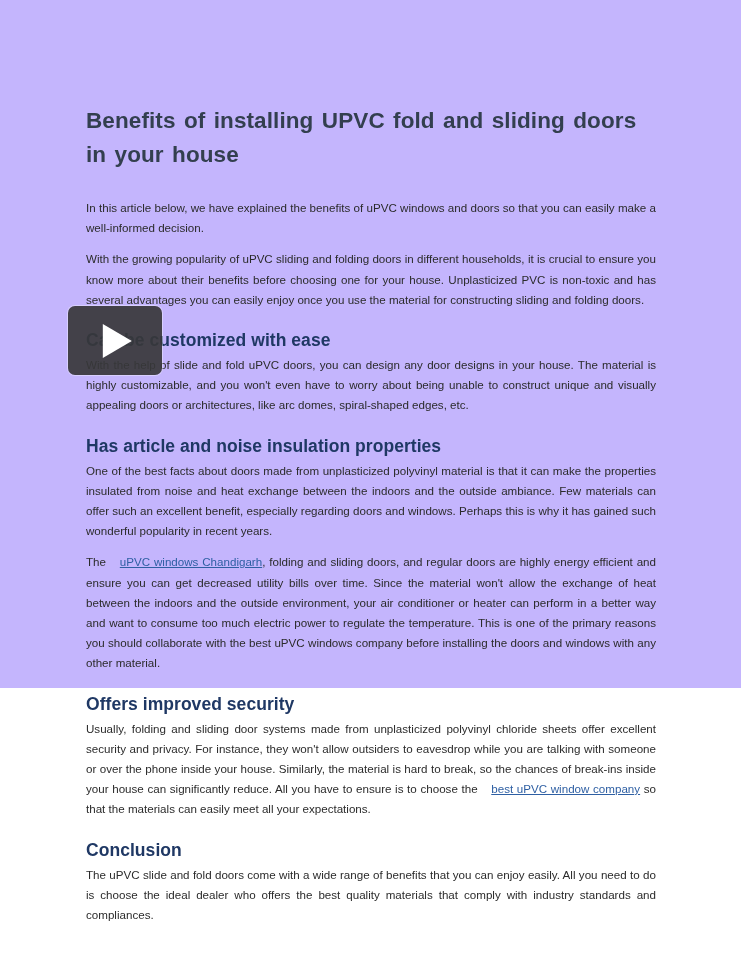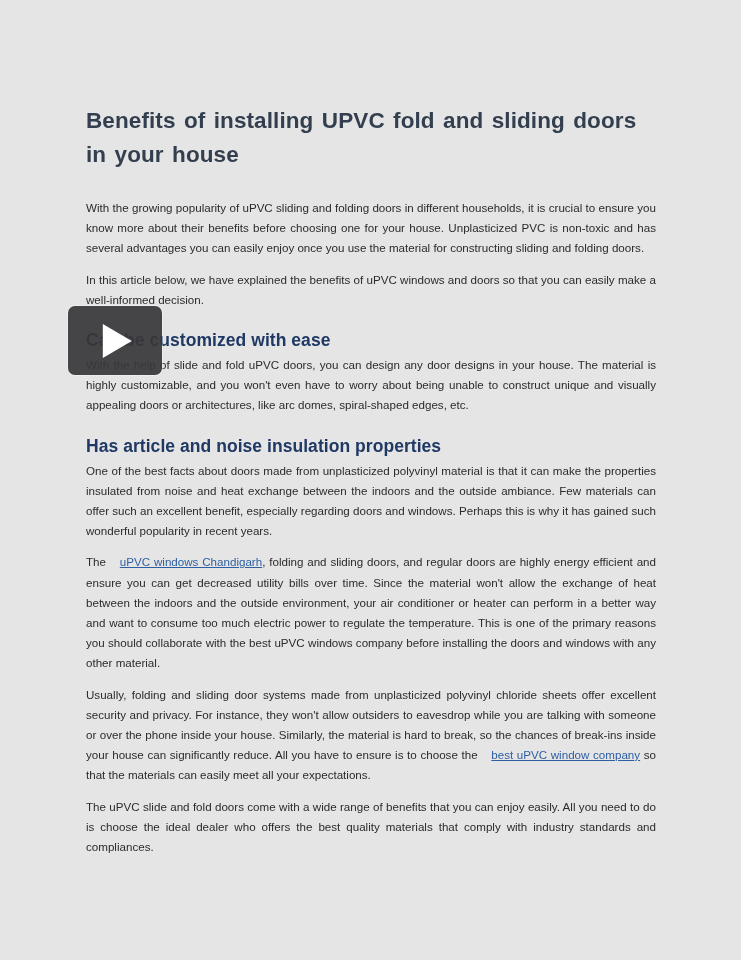--- a/index.html
+++ b/index.html
@@ -13,22 +13,22 @@
     position: relative;
     overflow: hidden;
     font-family: "Liberation Sans", sans-serif;
     -webkit-font-smoothing: antialiased;
   }
 
   .page {
     position: absolute;
     left: 0; top: 0;
     width: 741px;
-    height: 960px;
-    background: #e5e5e5;
+    height: 688px;
+    background: #c4b5fd;
   }
 
   .content {
     position: absolute;
     left: 86px;
     top: 104px;
     width: 570px;
   }
 
   
@@ -96,34 +96,36 @@
 </style>
 </head>
 <body>
 
 <div class="page">
 
   <div class="content">
 
     <h1 class="doc-title">Benefits of installing UPVC fold and sliding doors in your house</h1>
 
+    <p class="para">In this article below, we have explained the benefits of uPVC windows and doors so that you can easily make a well-informed decision.</p>
+
     <p class="para">With the growing popularity of uPVC sliding and folding doors in different households, it is crucial to ensure you know more about their benefits before choosing one for your house. Unplasticized PVC is non-toxic and has several advantages you can easily enjoy once you use the material for constructing sliding and folding doors.</p>
-
-    <p class="para">In this article below, we have explained the benefits of uPVC windows and doors so that you can easily make a well-informed decision.</p>
 
     <h2 class="sec-heading">Can be customized with ease</h2>
     <p class="para">With the help of slide and fold uPVC doors, you can design any door designs in your house. The material is highly customizable, and you won't even have to worry about being unable to construct unique and visually appealing doors or architectures, like arc domes, spiral-shaped edges, etc.</p>
 
     <h2 class="sec-heading">Has article and noise insulation properties</h2>
     <p class="para">One of the best facts about doors made from unplasticized polyvinyl material is that it can make the properties insulated from noise and heat exchange between the indoors and the outside ambiance. Few materials can offer such an excellent benefit, especially regarding doors and windows. Perhaps this is why it has gained such wonderful popularity in recent years.</p>
 
     <p class="para"><span>The </span><a class="doc-link" href="#">uPVC windows Chandigarh</a><span>, folding and sliding doors, and regular doors are highly energy efficient and ensure you can get decreased utility bills over time. Since the material won't allow the exchange of heat between the indoors and the outside environment, your air conditioner or heater can perform in a better way and want to consume too much electric power to regulate the temperature. This is one of the primary reasons you should collaborate with the best uPVC windows company before installing the doors and windows with any other material.</span></p>
 
+    <h2 class="sec-heading">Offers improved security</h2>
     <p class="para"><span>Usually, folding and sliding door systems made from unplasticized polyvinyl chloride sheets offer excellent security and privacy. For instance, they won't allow outsiders to eavesdrop while you are talking with someone or over the phone inside your house. Similarly, the material is hard to break, so the chances of break-ins inside your house can significantly reduce. All you have to ensure is to choose the </span><a class="doc-link" href="#">best uPVC window company</a><span> so that the materials can easily meet all your expectations.</span></p>
 
+    <h2 class="sec-heading">Conclusion</h2>
     <p class="para tight">The uPVC slide and fold doors come with a wide range of benefits that you can enjoy easily. All you need to do is choose the ideal dealer who offers the best quality materials that comply with industry standards and compliances.</p>
 
   </div>
 
   <div class="video-overlay">
     <span class="play-triangle"></span>
   </div>
 
 </div>
 

